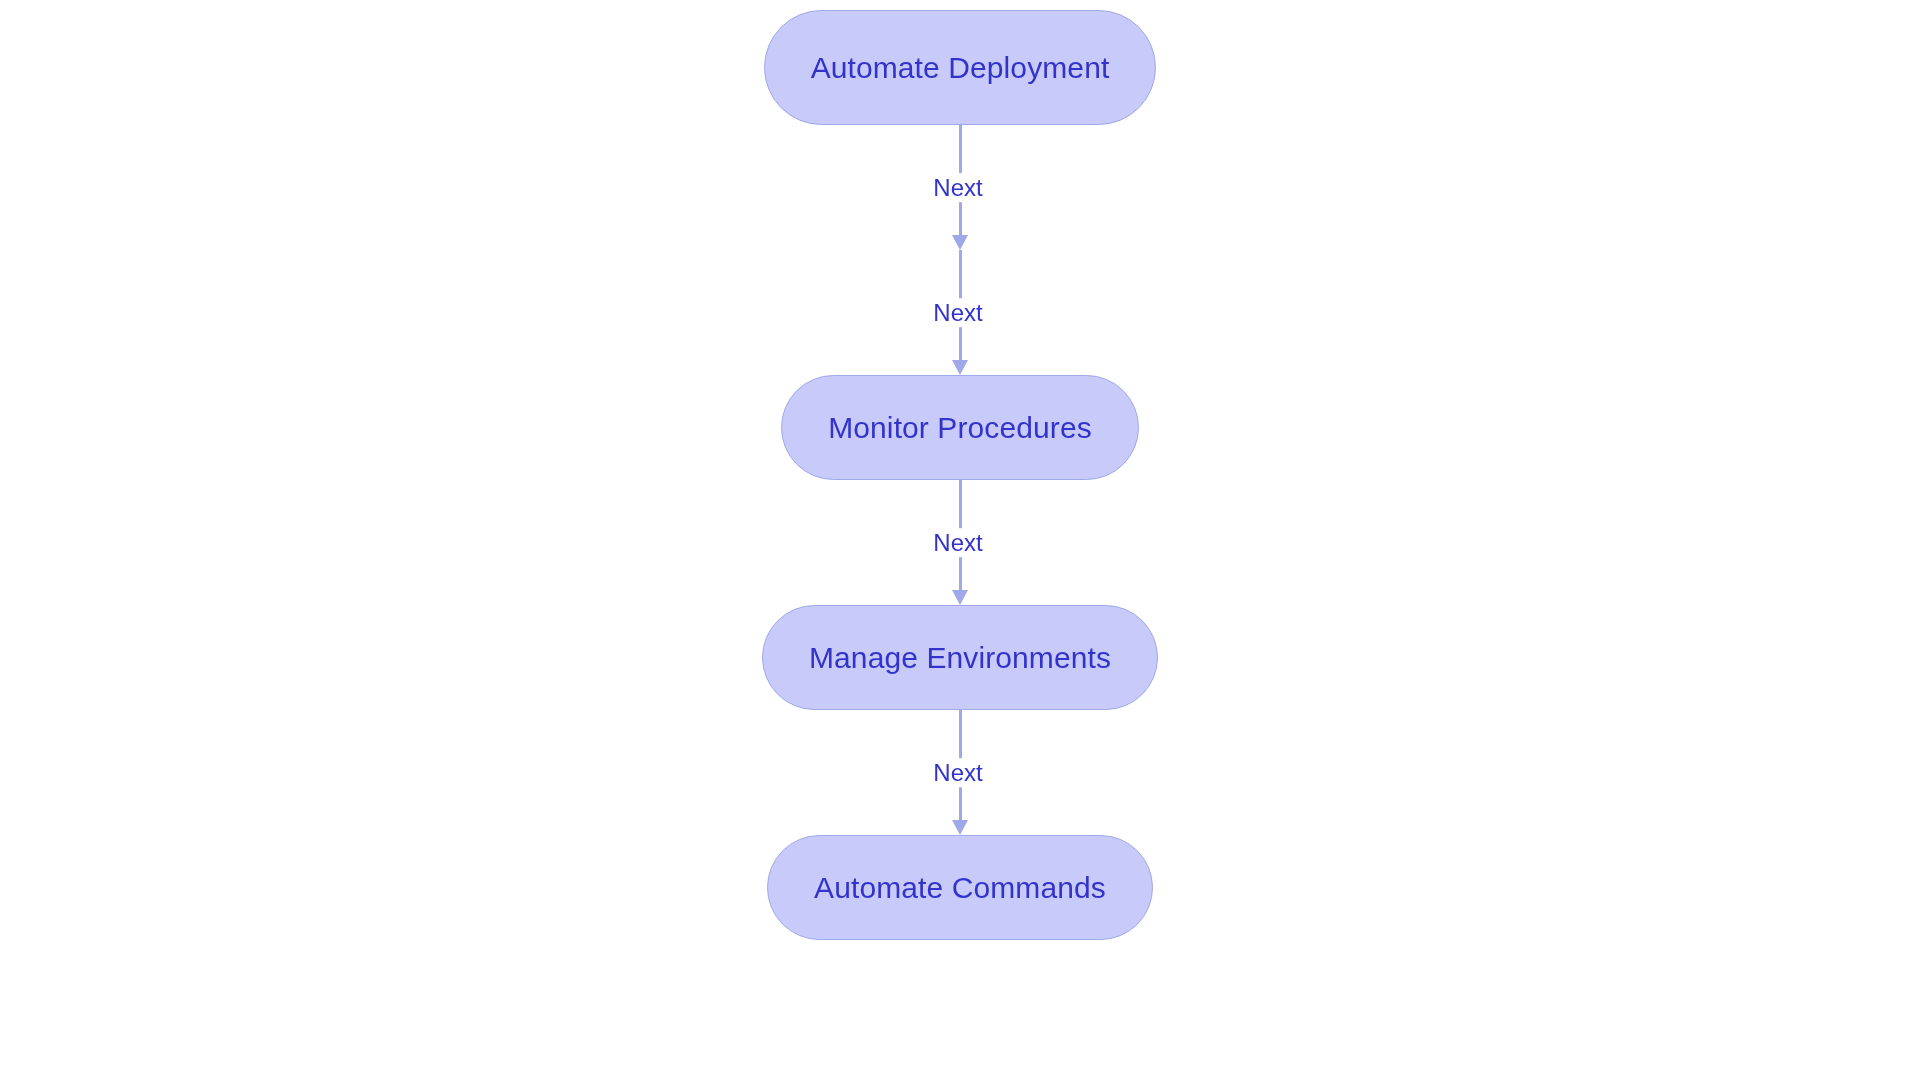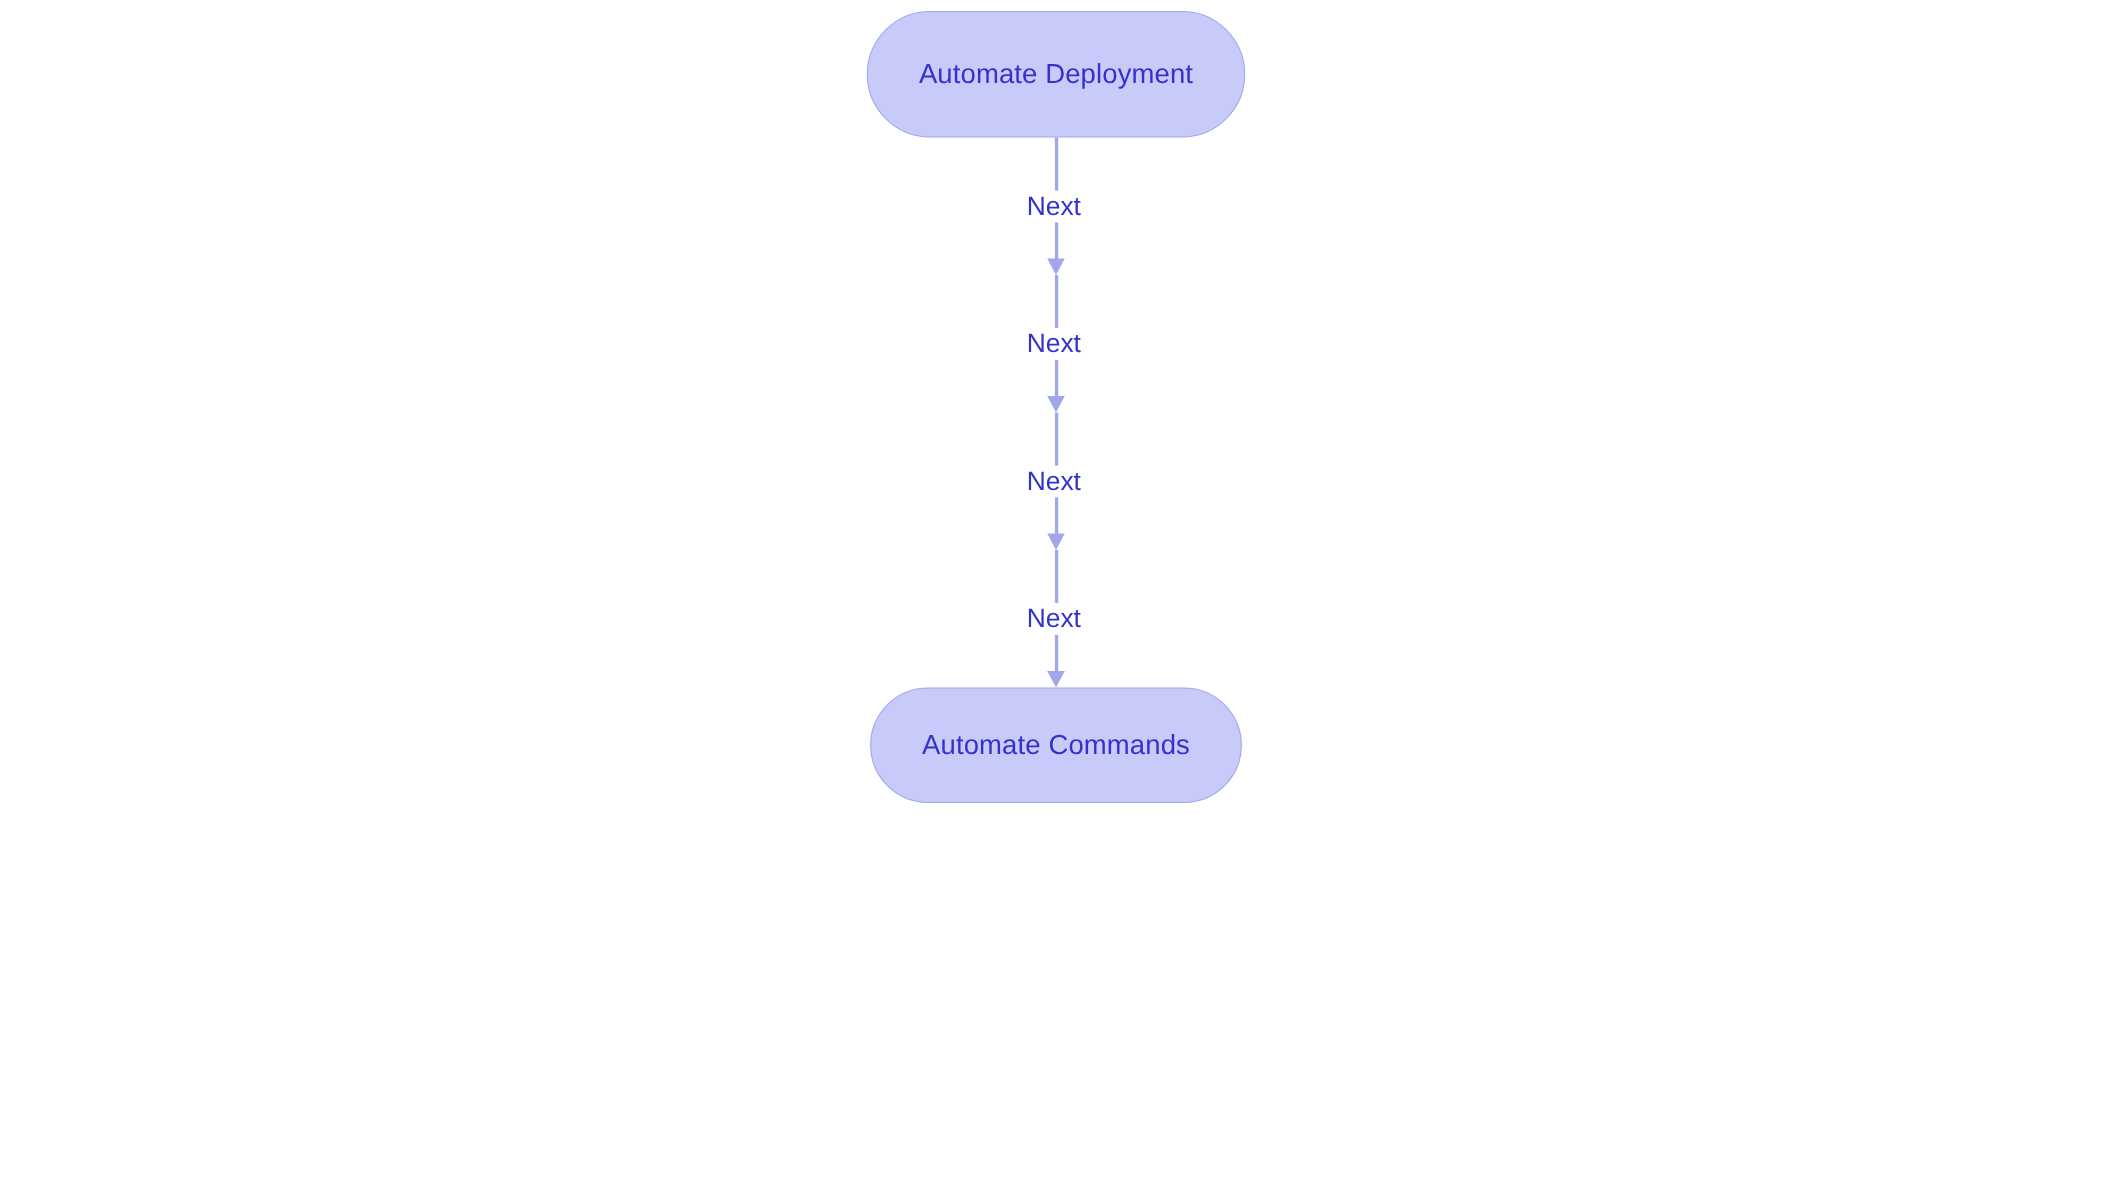--- a/index.html
+++ b/index.html
@@ -41,21 +41,21 @@
   .node {
     position: relative;
     box-sizing: border-box;
     display: flex;
     align-items: center;
     justify-content: center;
     background: #c8cbfa;
     border: 1.6px solid #9fa8e8;
     border-radius: 999px;
     color: #3333cc;
-    font-size: 25px;
+    font-size: 30px;
     font-weight: 400;
     letter-spacing: 0.1px;
     white-space: nowrap;
     padding: 0 46px;
     flex: none;
   }
 
   .node-label {
     display: block;
     line-height: 1;
@@ -129,27 +129,33 @@
       <span class="conn-label">Next</span>
     </div>
 
 
     <div class="connector">
       <div class="conn-line"></div>
       <div class="conn-arrowhead"></div>
       <span class="conn-label">Next</span>
     </div>
 
+    <div class="node n2">
+      <span class="node-label">Monitor Procedures</span>
+    </div>
 
     <div class="connector">
       <div class="conn-line"></div>
       <div class="conn-arrowhead"></div>
       <span class="conn-label">Next</span>
     </div>
 
+    <div class="node n3">
+      <span class="node-label">Manage Environments</span>
+    </div>
 
     <div class="connector">
       <div class="conn-line"></div>
       <div class="conn-arrowhead"></div>
       <span class="conn-label">Next</span>
     </div>
 
     <div class="node n4">
       <span class="node-label">Automate Commands</span>
     </div>

